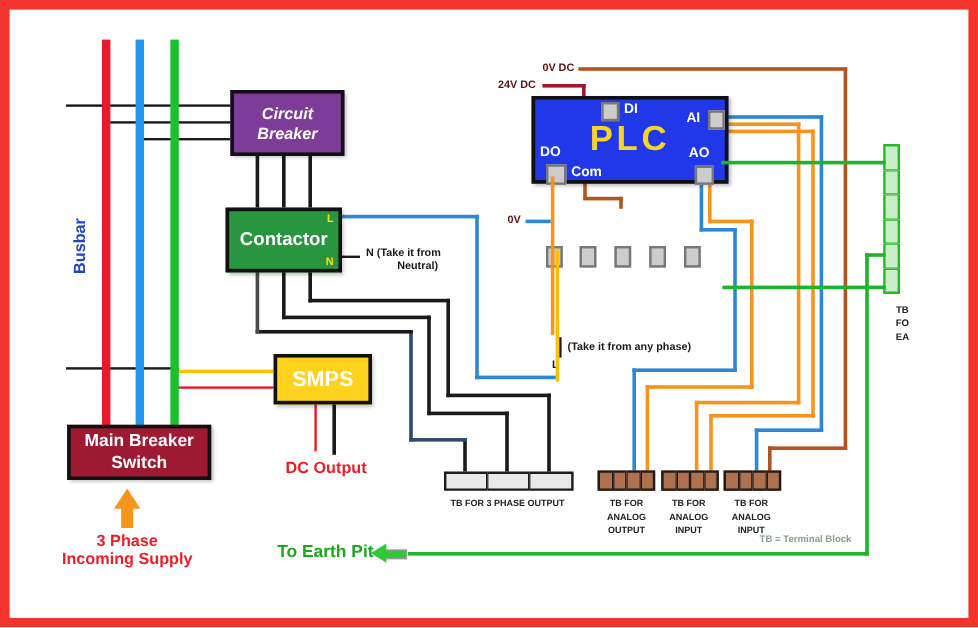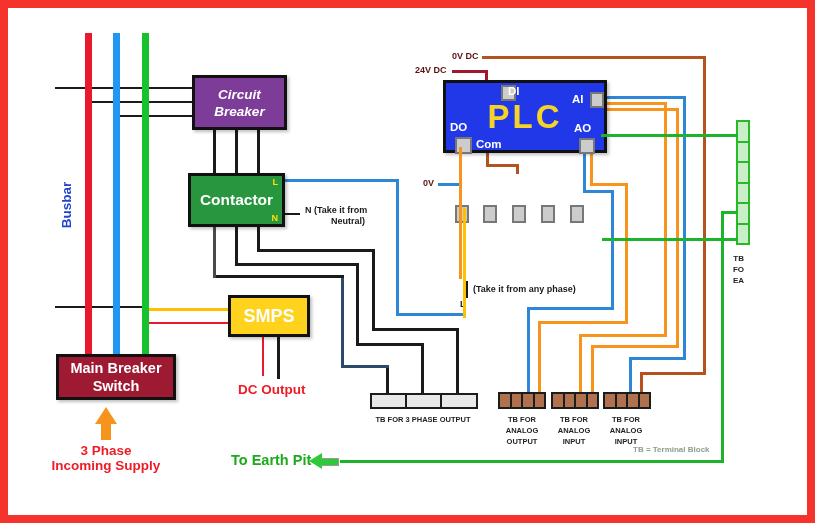--- a/index.html
+++ b/index.html
@@ -117,27 +117,27 @@
          <span>Breaker</span></div>
   </div>
 
   <div class="box" style="left:188px;top:173px;width:91px;height:48px;background:#28963F;font-size:15.5px;">
     <span>Contactor</span>
     <span style="position:absolute;right:4px;top:1px;color:#FFE000;font-size:9px;">L</span>
     <span style="position:absolute;right:4px;bottom:1px;color:#FFE000;font-size:9px;">N</span>
   </div>
 
   <div class="box" style="left:443px;top:80px;width:158px;height:67px;background:#2038E8;">
-    <span style="font-size:33px;color:#F5D327;letter-spacing:3px;">PLC</span>
+    <span style="font-size:29px;color:#F5D327;letter-spacing:3px;">PLC</span>
   </div>
   <div class="sq" style="left:501px;top:85px;width:15px;height:16px;"></div>
   <div class="sq" style="left:590px;top:92px;width:14px;height:16px;"></div>
   <div class="sq" style="left:455px;top:137px;width:17px;height:17px;"></div>
   <div class="sq" style="left:579px;top:138px;width:16px;height:16px;"></div>
-  <div class="lbl port" style="left:508px;top:85px;">DI</div>
+  <div class="lbl port" style="left:520px;top:85px;">DI</div>
   <div class="lbl port" style="left:572px;top:93px;">AI</div>
   <div class="lbl port" style="left:450px;top:121px;">DO</div>
   <div class="lbl port" style="left:476px;top:138px;">Com</div>
   <div class="lbl port" style="left:574px;top:122px;">AO</div>
 
   <div class="sq" style="left:455px;top:205px;width:14px;height:18px;"></div>
   <div class="sq" style="left:483px;top:205px;width:14px;height:18px;"></div>
   <div class="sq" style="left:512px;top:205px;width:14px;height:18px;"></div>
   <div class="sq" style="left:541px;top:205px;width:14px;height:18px;"></div>
   <div class="sq" style="left:570px;top:205px;width:14px;height:18px;"></div>
@@ -192,21 +192,21 @@
   <div class="tblbl" style="left:548px;top:414px;width:52px;">
     <div>TB FOR</div>
     <div>ANALOG</div>
     <div>INPUT</div>
   </div>
   <div class="tblbl" style="left:600px;top:414px;width:52px;">
     <div>TB FOR</div>
     <div>ANALOG</div>
     <div>INPUT</div>
   </div>
-  <div class="tblbl" style="left:724px;top:253px;width:20px;text-align:right;font-size:8px;">
+  <div class="tblbl" style="left:742px;top:253px;width:20px;text-align:center;font-size:8px;">
     <div>TB</div>
     <div>FO</div>
     <div>EA</div>
   </div>
 
   <div class="lbl ann-sm" style="left:452px;top:51px;color:#5C1212;">0V DC</div>
   <div class="lbl ann-sm" style="left:415px;top:65px;color:#5C1212;">24V DC</div>
   <div class="lbl ann-sm" style="left:423px;top:178px;color:#5C1212;">0V</div>
   <div class="lbl ann-sm" style="left:305px;top:205px;">N (Take it from</div>
   <div class="lbl ann-sm" style="left:331px;top:216px;">Neutral)</div>

